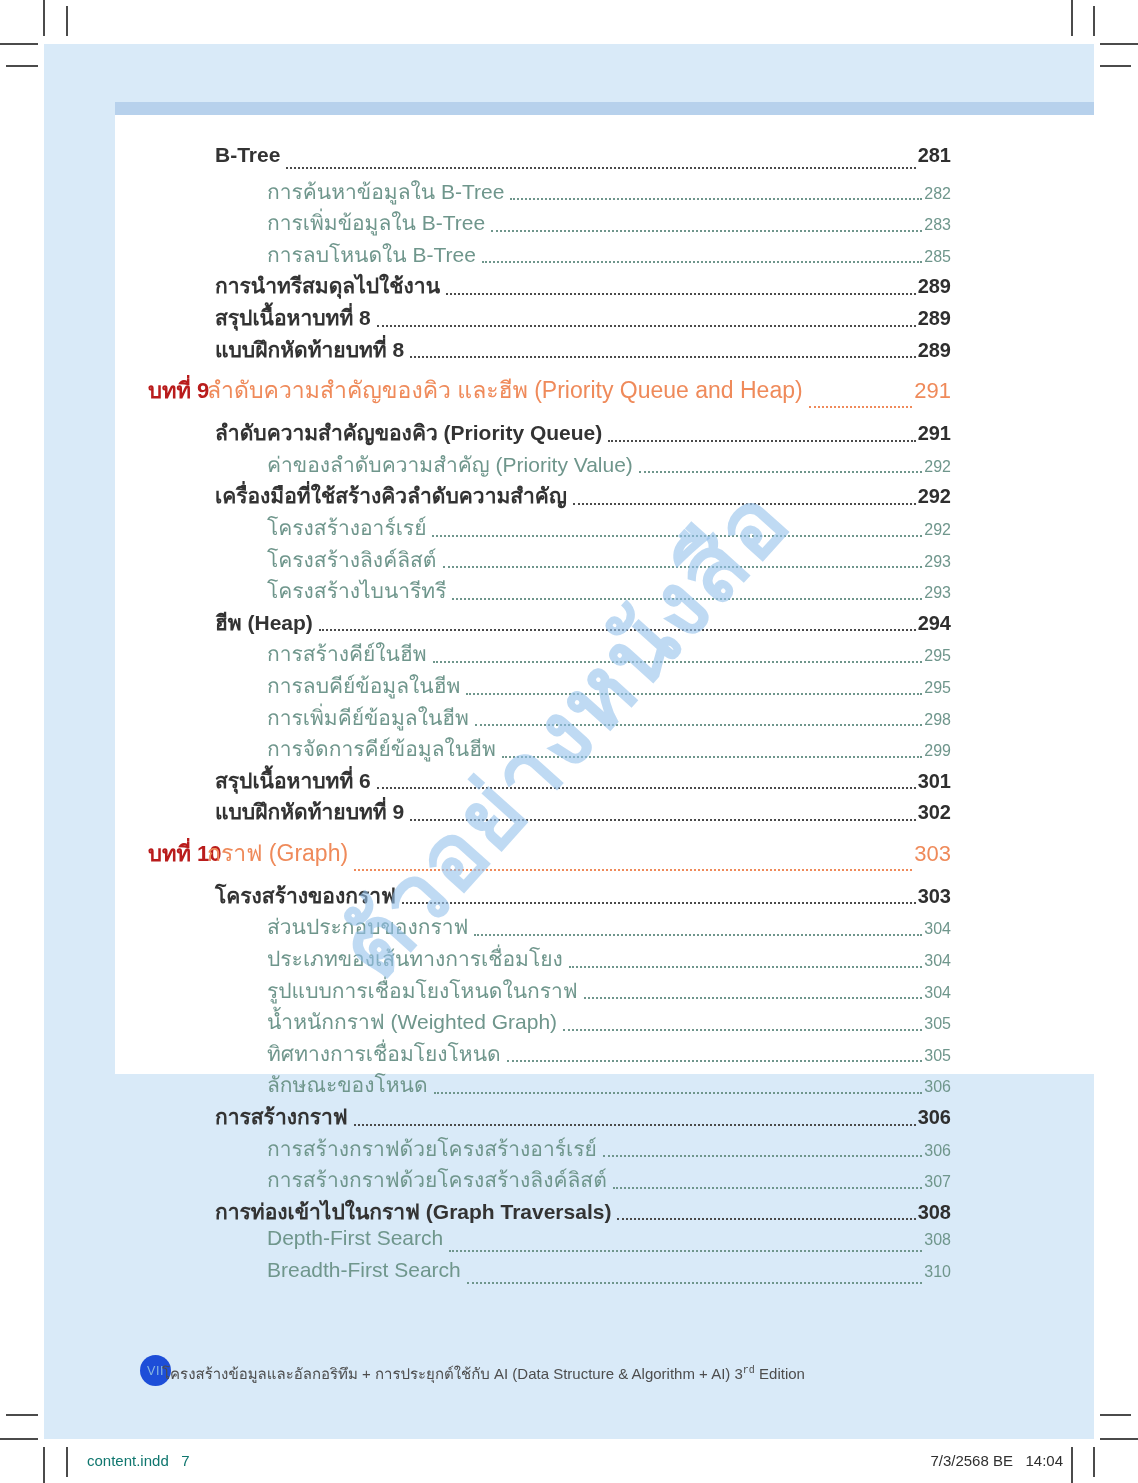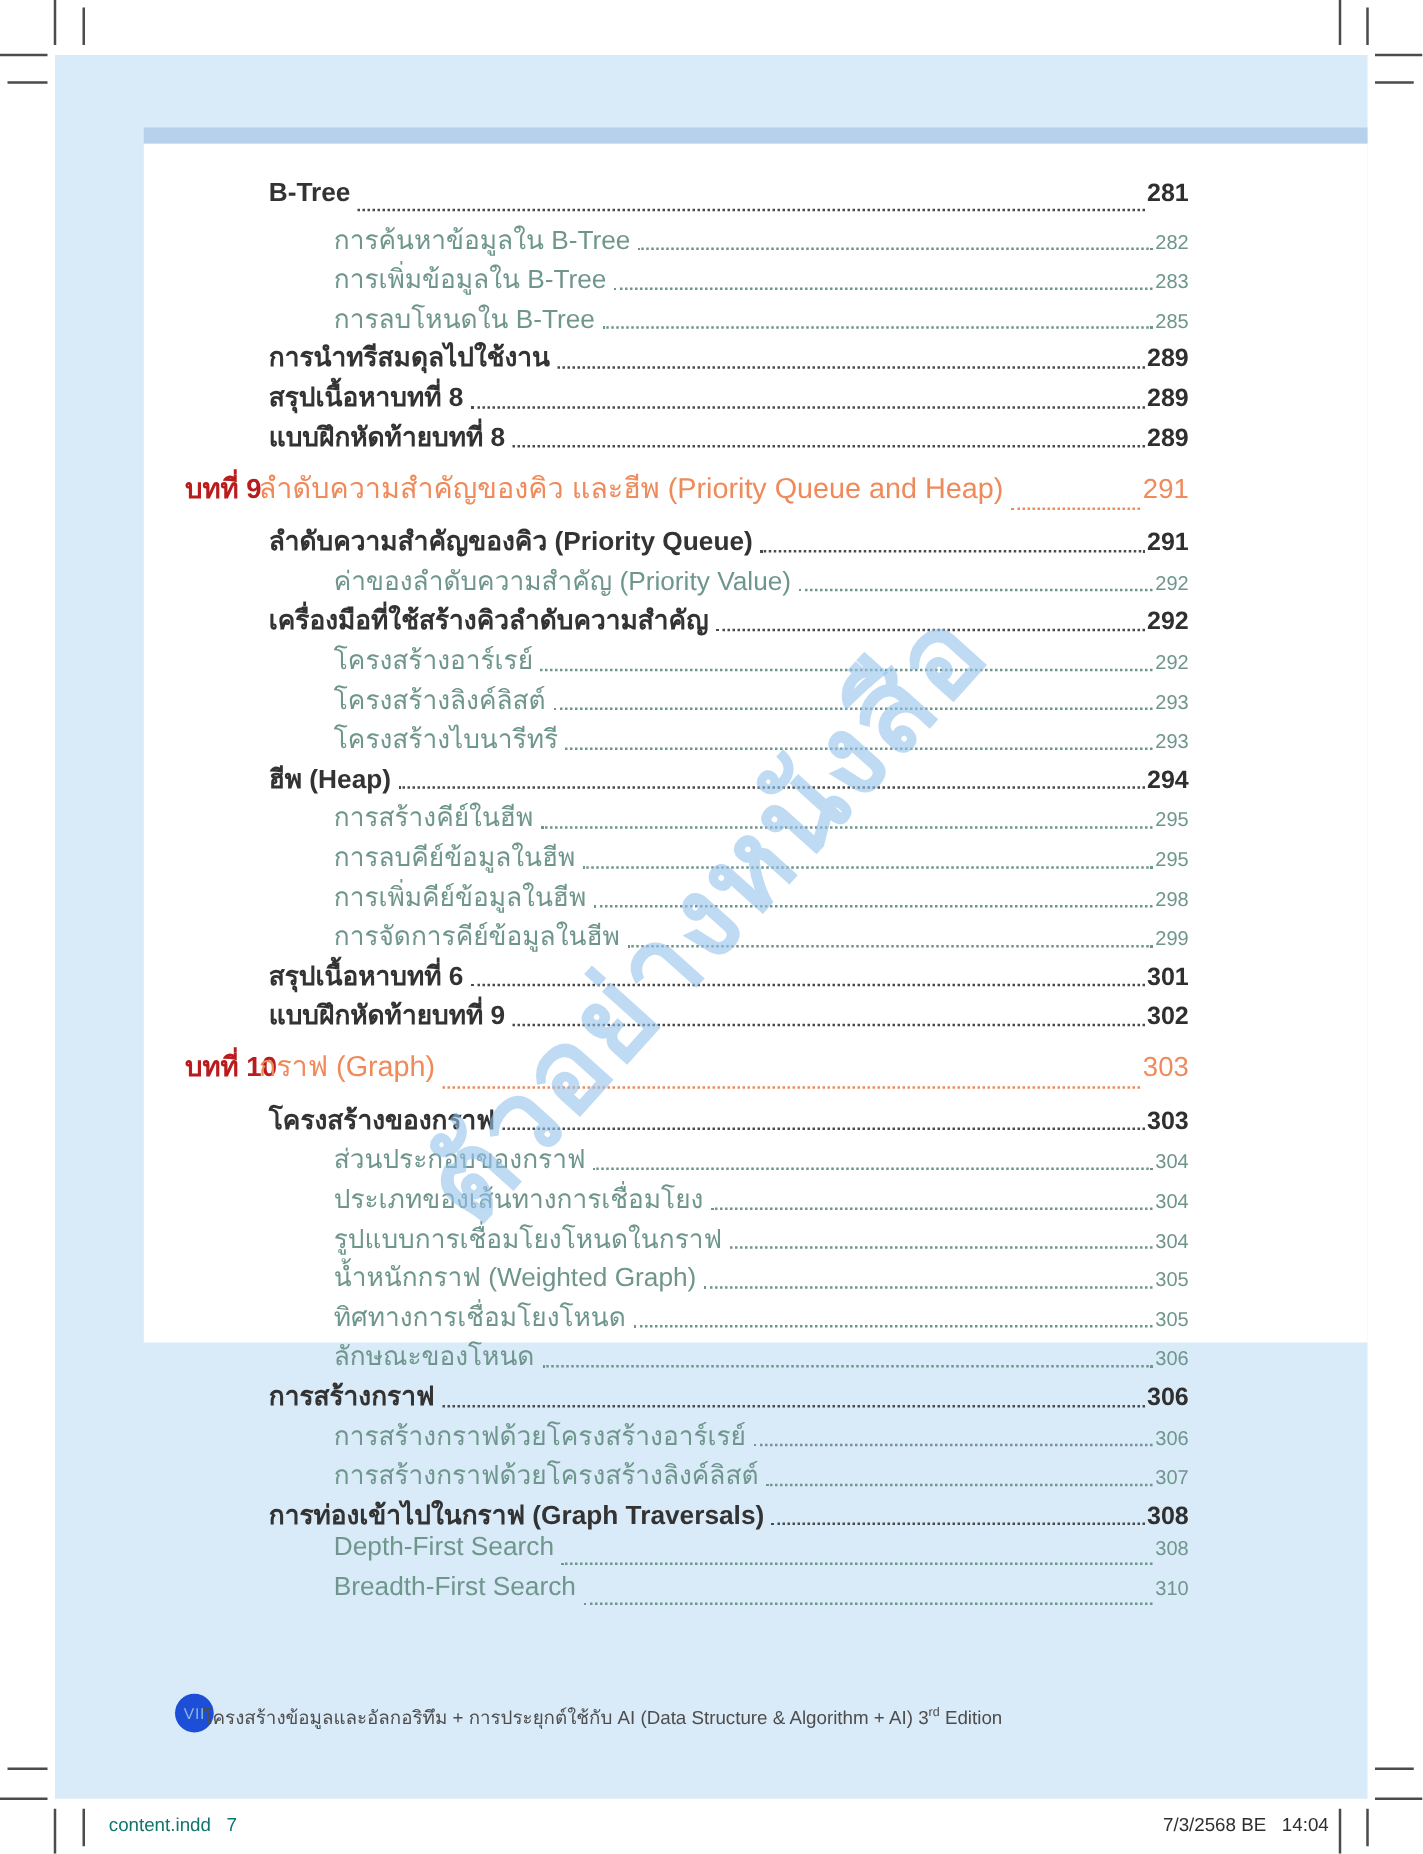--- a/index.html
+++ b/index.html
@@ -43,21 +43,21 @@
     color:rgba(148,194,235,0.6);
     white-space:nowrap;pointer-events:none;z-index:5;
   }
   
   .footer-badge{
     position:absolute;left:72px;top:1311px;width:31px;height:31px;border-radius:50%;
     background:#1d4ed8;color:#8ab8e0;font-size:12.5px;letter-spacing:.5px;
     display:flex;align-items:center;justify-content:center;margin-left:24px;
   }
   .footer-title{position:absolute;left:118px;top:1318px;font-size:15px;color:#4d4d4d;white-space:nowrap;}
-  .footer-title sup{font-size:10px;}
+  .footer-title sup{font-size:10px;font-family:Liberation Mono, monospace;}
   
   .print-left{position:absolute;left:87px;top:1452px;font-size:15px;color:#0f766e;white-space:pre;}
   .print-right{position:absolute;right:75px;top:1452px;font-size:15px;color:#2f2f2f;white-space:pre;}
 </style>
 </head>
 <body>
 
 <div class="mk" style="left:43px;top:0;width:2px;height:36px"></div>
 <div class="mk" style="left:66px;top:6px;width:2px;height:30px"></div>
 <div class="mk" style="left:0;top:43px;width:38px;height:2px"></div>

